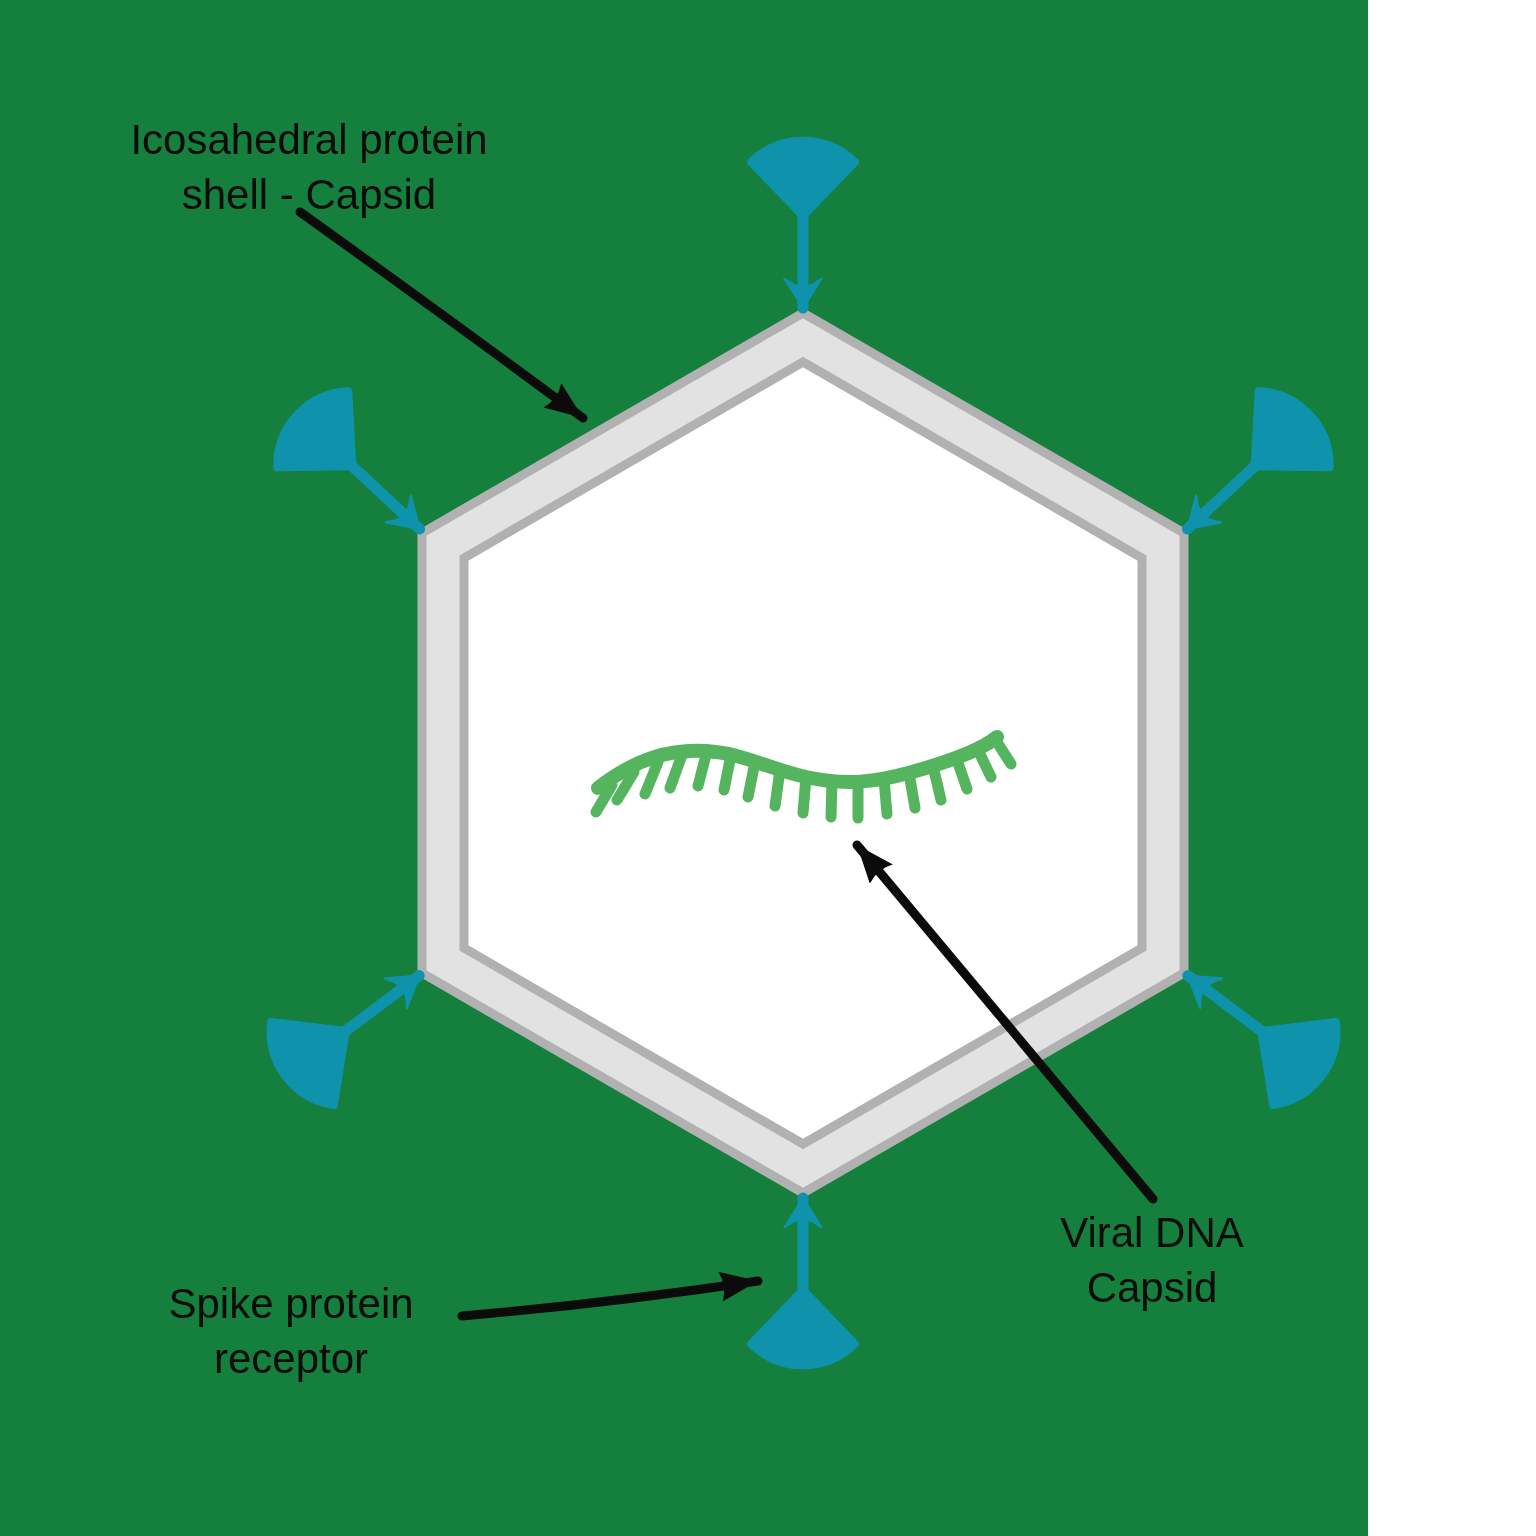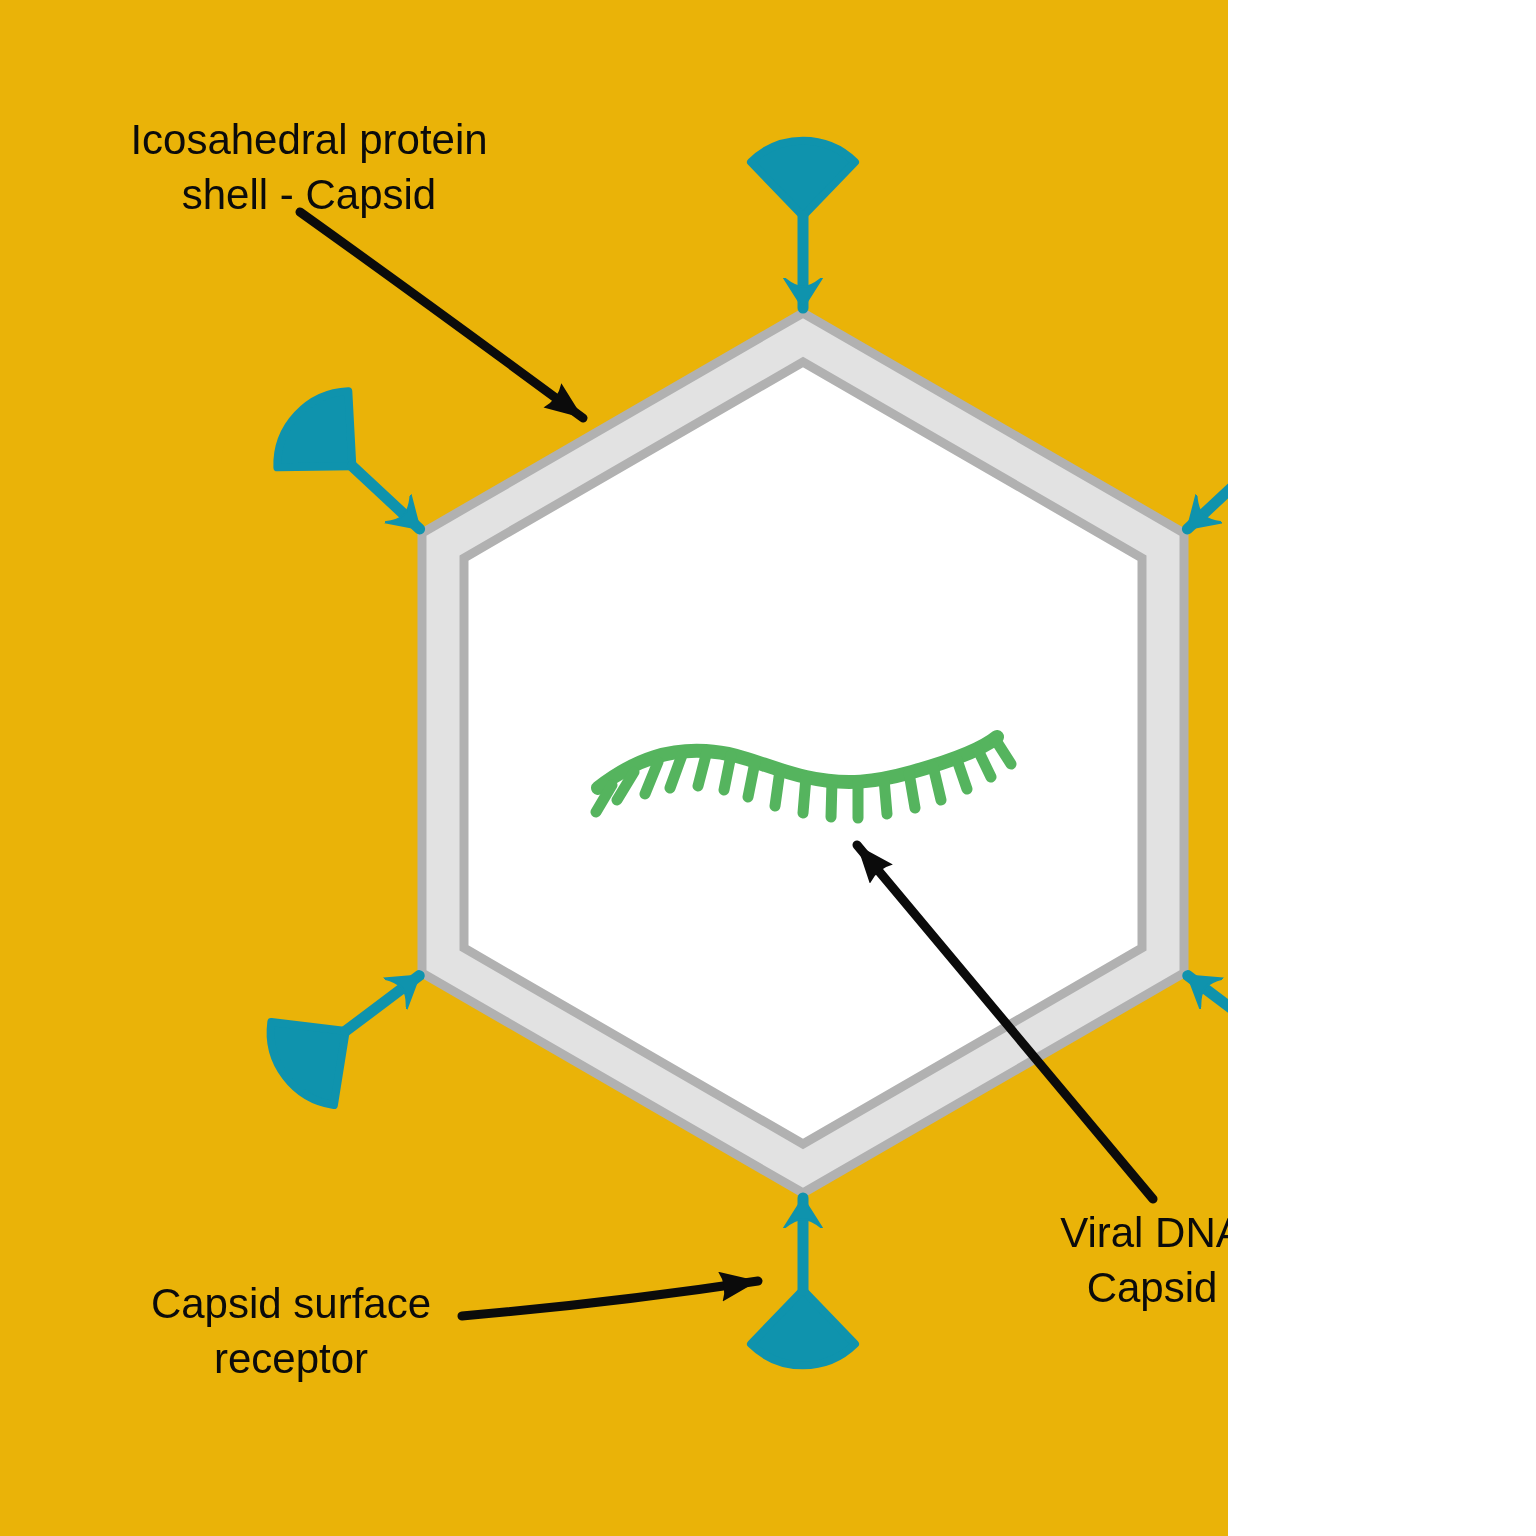--- a/index.html
+++ b/index.html
@@ -2,23 +2,23 @@
 <html><head>
 <meta charset="utf-8">
 <style>
   html, body {
     margin: 0;
     padding: 0;
     background: #ffffff;
   }
   #canvas {
     position: relative;
-    width: 1228px;
+    width: 1368px;
     height: 1536px;
-    background: #eab308;
+    background: #15803d;
     overflow: hidden;
     font-family: "Liberation Sans", sans-serif;
   }
   #diagram-svg {
     position: absolute;
     left: 0;
     top: 0;
   }
   .label {
     position: absolute;
@@ -77,19 +77,19 @@
     </g>
 
     <path class="ann-arrow" d="M300,212 Q430,305 583,418" marker-end="url(#black-arrow)"></path>
     <path class="ann-arrow" d="M462,1316 Q612,1303 758,1281" marker-end="url(#black-arrow)"></path>
     <path class="ann-arrow" d="M1153,1199 L857,845" marker-end="url(#black-arrow)"></path>
   </svg>
 
   <div class="label" id="capsid-label">Icosahedral protein
 shell - Capsid</div>
 
-  <div class="label" id="spike-label">Capsid surface
+  <div class="label" id="spike-label">Spike protein
 receptor</div>
 
   <div class="label" id="genome-label">Viral DNA
 Capsid</div>
 
 </div>
 
 </body></html>

